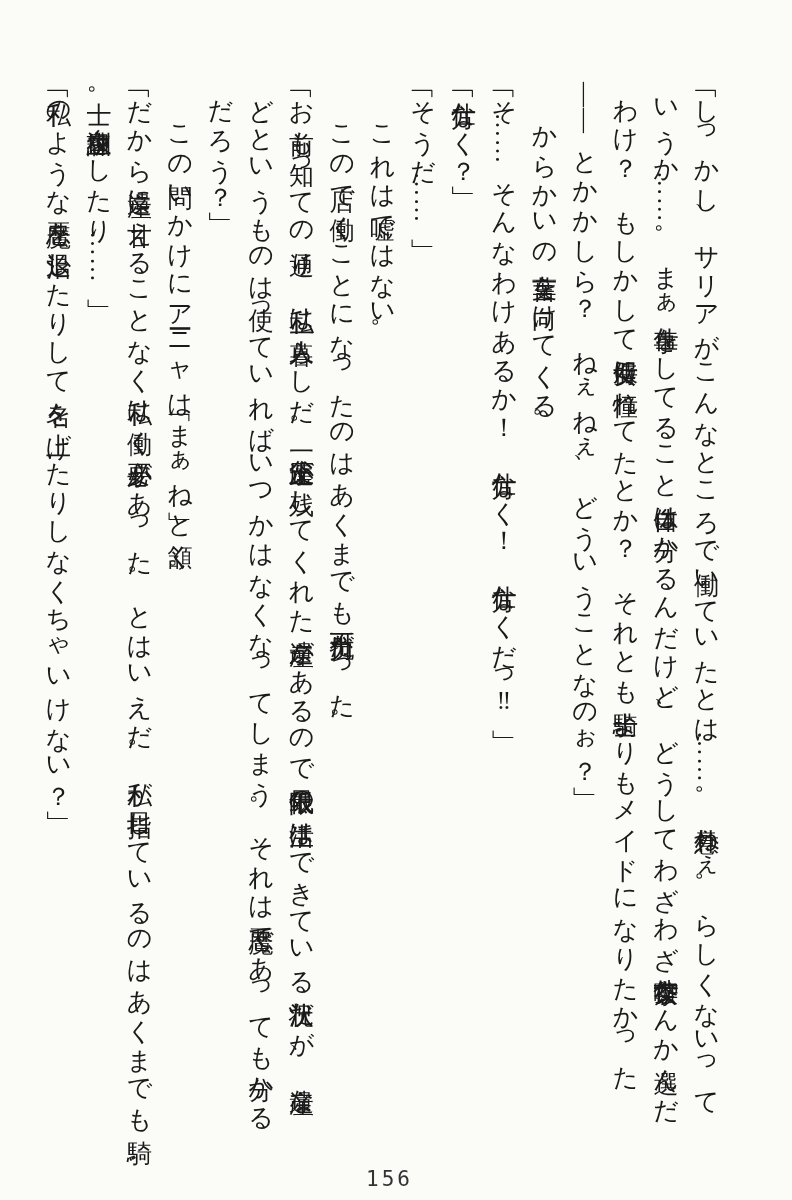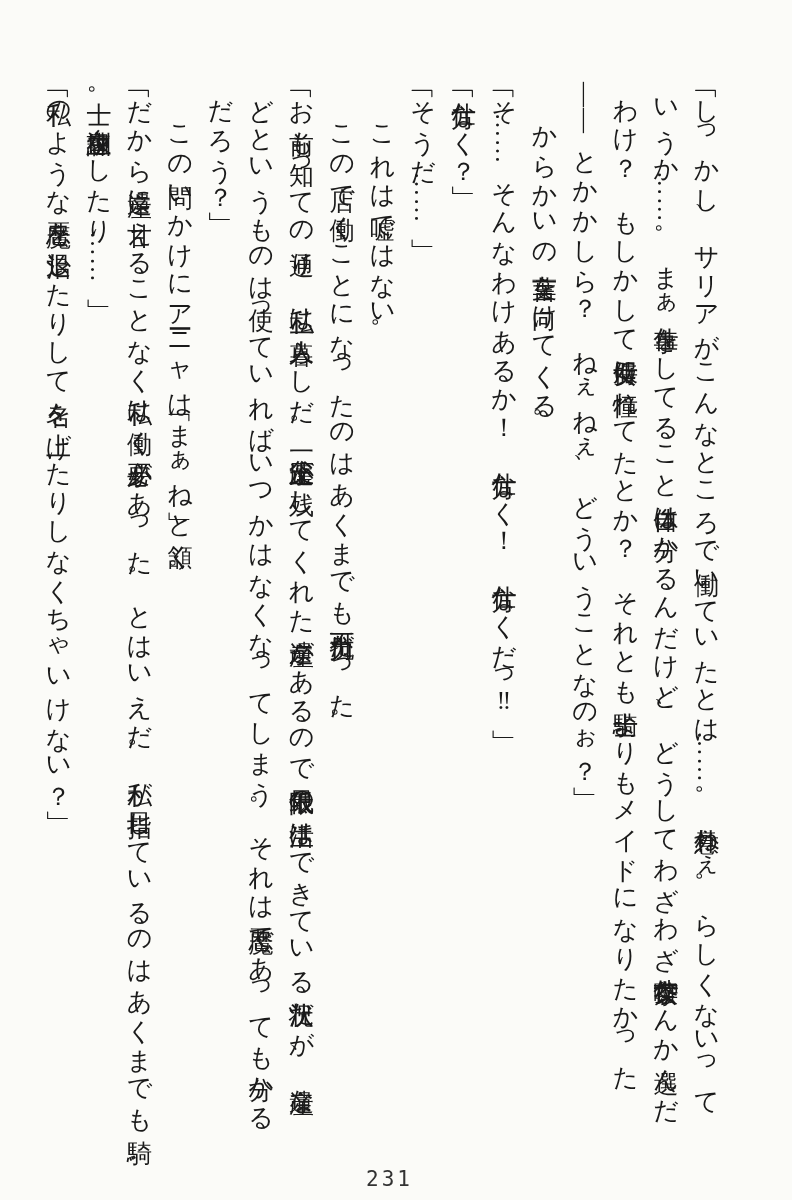--- a/index.html
+++ b/index.html
@@ -57,14 +57,14 @@
     <p>「そ……そんなわけあるか！　仕方なく！　仕方なくだっ‼」</p>
     <p>「仕方なく？」</p>
     <p>「そうだ……」</p>
     <p>　これは嘘ではない。</p>
     <p>　この店で働くことになったのはあくまでも不可抗力だった。</p>
     <p>「お前も知っての通り、私は一人暮らしだ。一応父上達が残してくれた遺産があるので最低限の生活はできている状況だが、遺産などというものは使っていればいつかはなくなってしまう。それは悪魔であっても分かるだろう？」</p>
     <p>　この問いかけにアーニャは「まぁね」と頷く。</p>
     <p>「だから遺産に甘えることなく私は働く必要があった。とはいえだ。私が目指しているのはあくまでも騎士。自主訓練をしたり……」</p>
     <p>「私のような悪魔を退治したりして名を上げたりしなくちゃいけない？」</p>
   </div>
-  <div class="page-number">231</div>
+  <div class="page-number">156</div>
 </div>
 
 </body></html>

